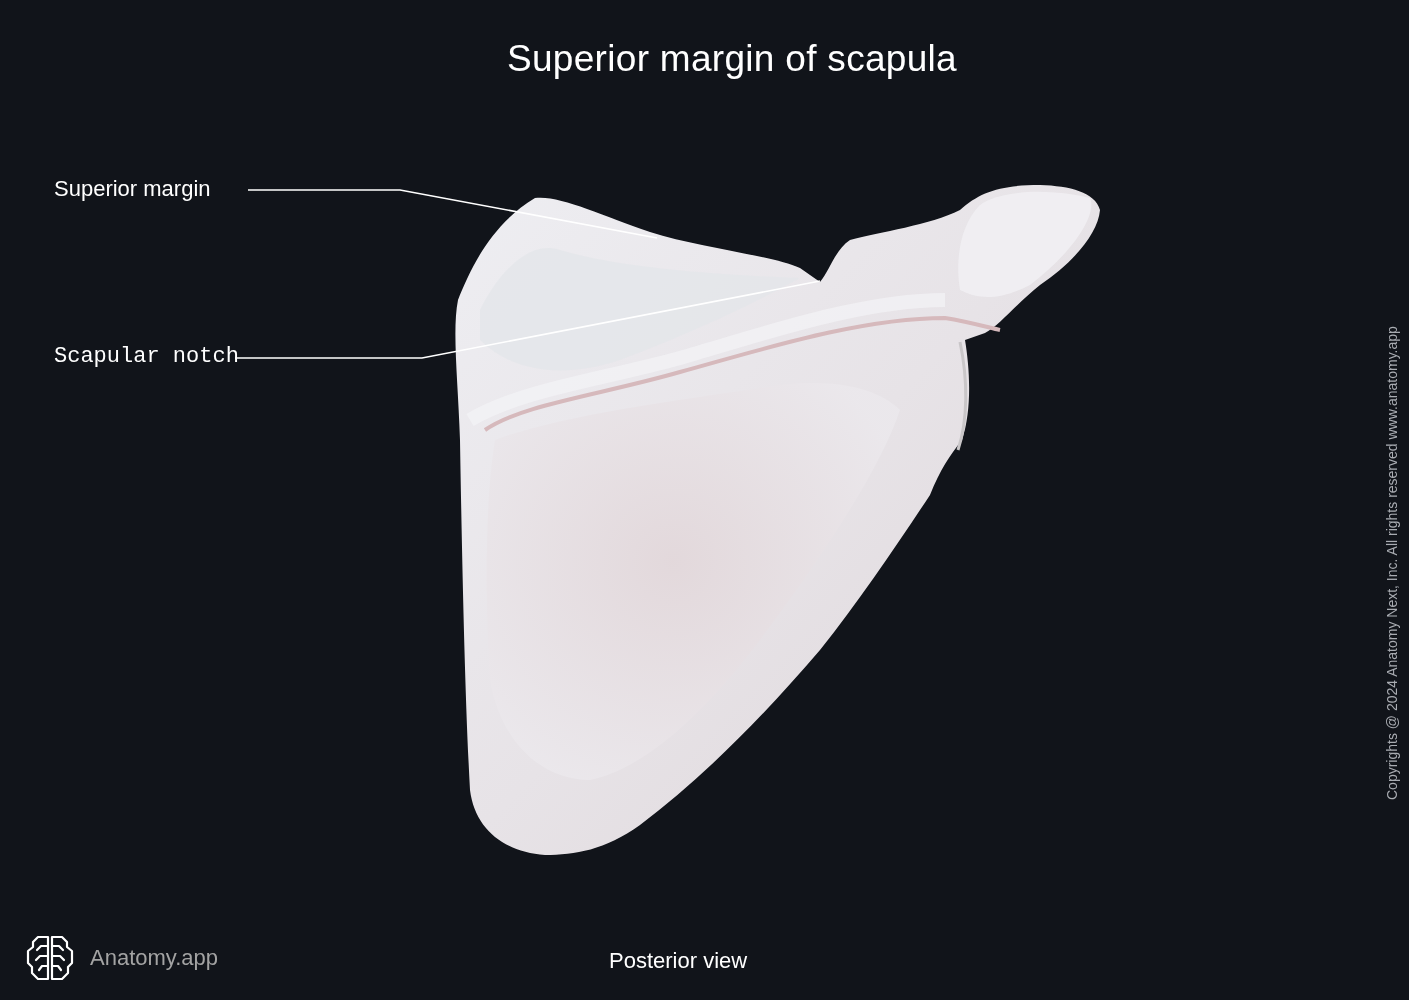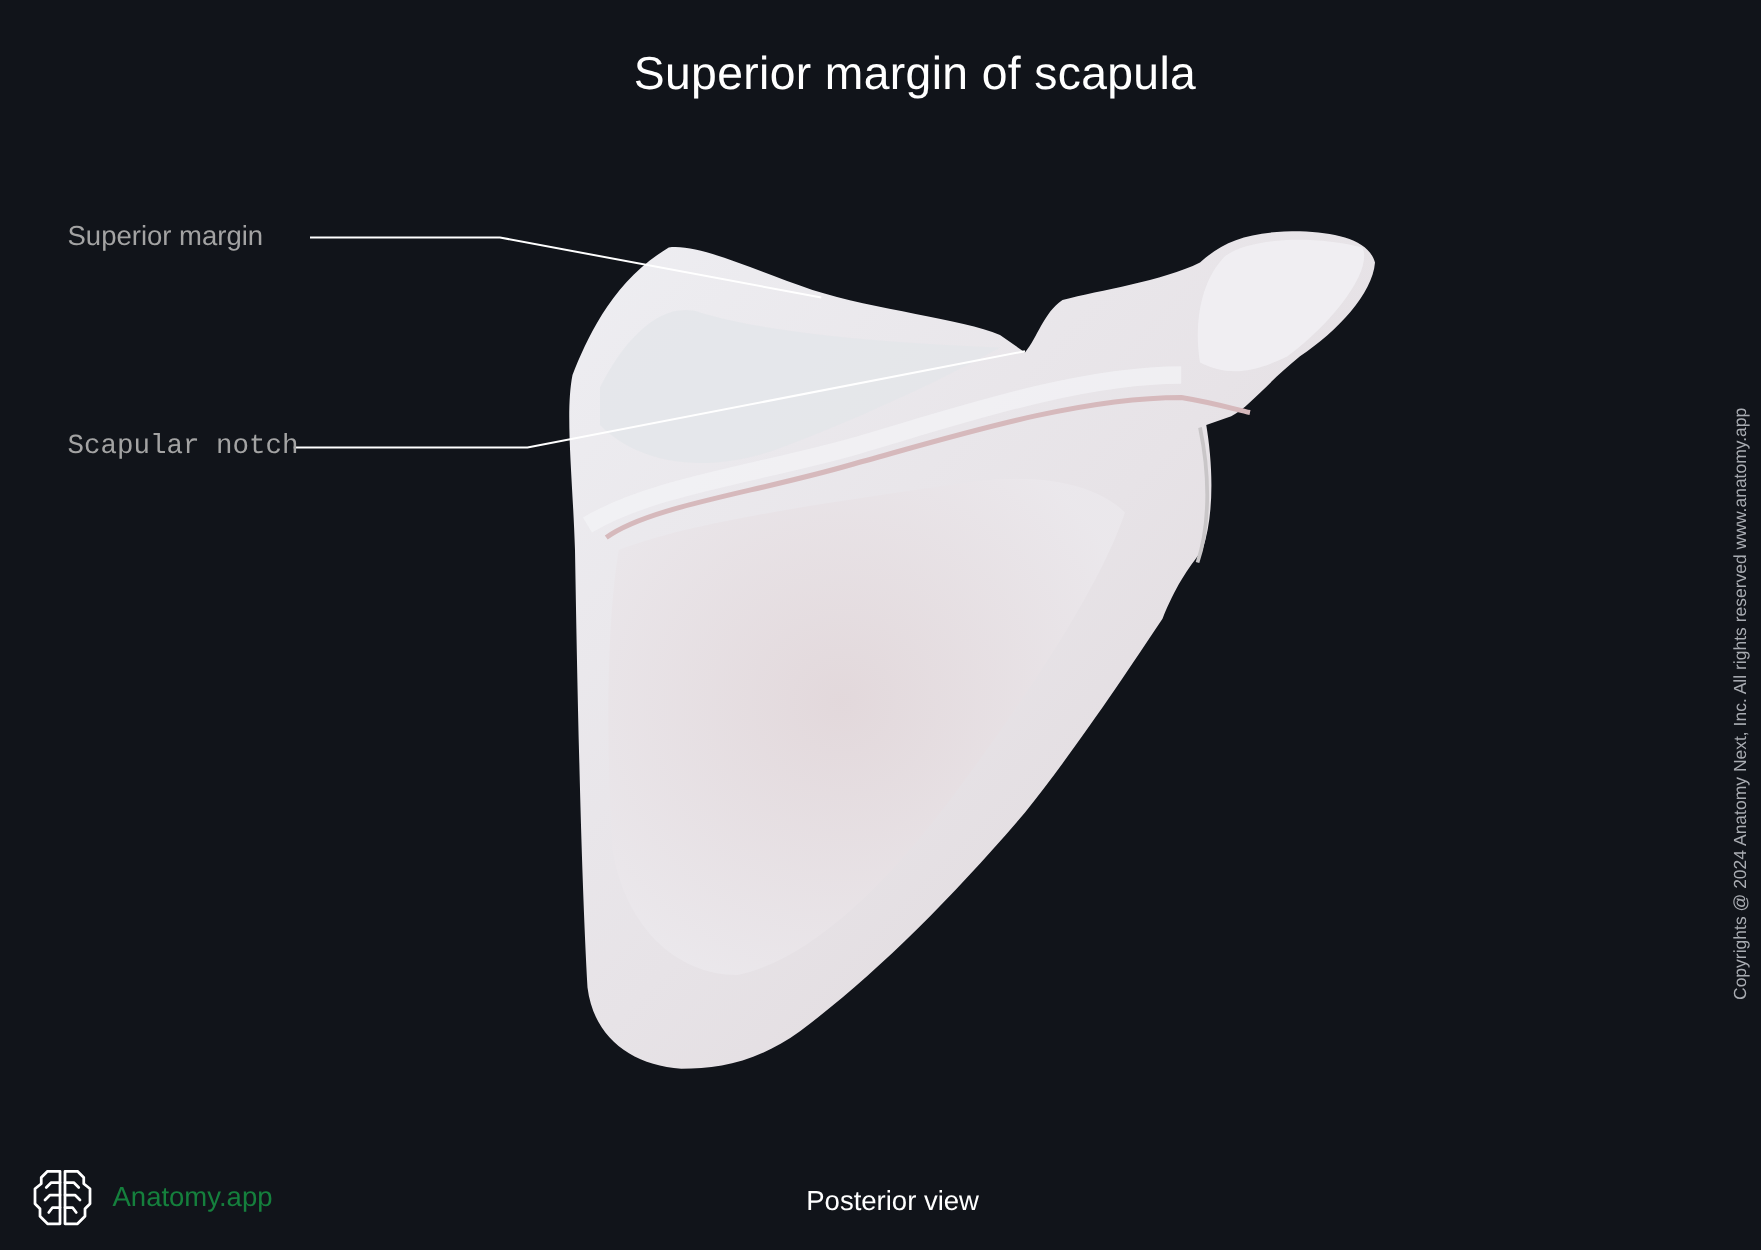--- a/index.html
+++ b/index.html
@@ -1,21 +1,21 @@
 <!DOCTYPE html>
 <html><head>
 <meta charset="utf-8">
 <style>
   html, body { margin:0; padding:0; }
   body { width:1409px; height:1000px; background:#11141a; position:relative; overflow:hidden; font-family:"Liberation Sans", "DejaVu Sans", sans-serif; color:#ffffff; }
   .title { position:absolute; top:38px; left:0; width:1464px; text-align:center; font-size:37px; font-weight:500; letter-spacing:0.3px; }
-  .label { position:absolute; font-size:22px; color:#a3a3a3; white-space:nowrap; }
-  .view { position:absolute; top:948px; left:645px; font-size:22px; }
+  .label { position:absolute; font-size:22px; color:#ffffff; white-space:nowrap; }
+  .view { position:absolute; top:948px; left:609px; font-size:22px; }
   .brand { position:absolute; left:24px; top:934px; display:flex; align-items:center; gap:14px; }
-  .brand-text { font-size:22px; color:#15803d; }
+  .brand-text { font-size:22px; color:#a3a3a3; }
   .copyright { position:absolute; left:1384px; top:800px; transform-origin:0 0; transform:rotate(-90deg); font-size:14px; color:#a9acb2; white-space:nowrap; width:560px; }
   svg.art { position:absolute; left:0; top:0; }
 </style>
 </head>
 <body>
 
 <svg class="art" width="1409" height="1000" viewBox="0 0 1409 1000">
   <defs>
     <linearGradient id="boneGrad" x1="0" y1="0" x2="1" y2="1">
       <stop offset="0" stop-color="#eeeef2"></stop>

